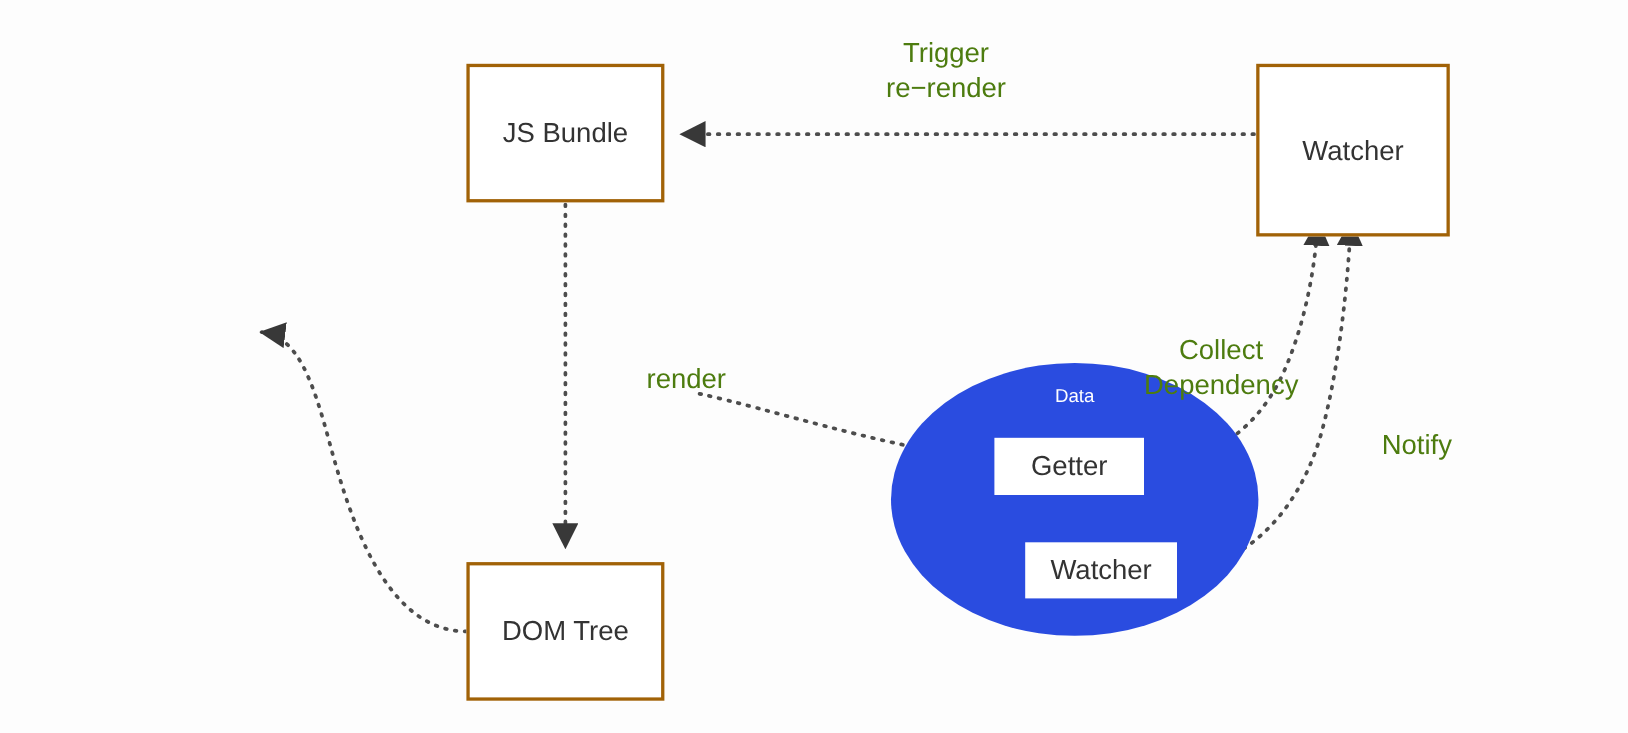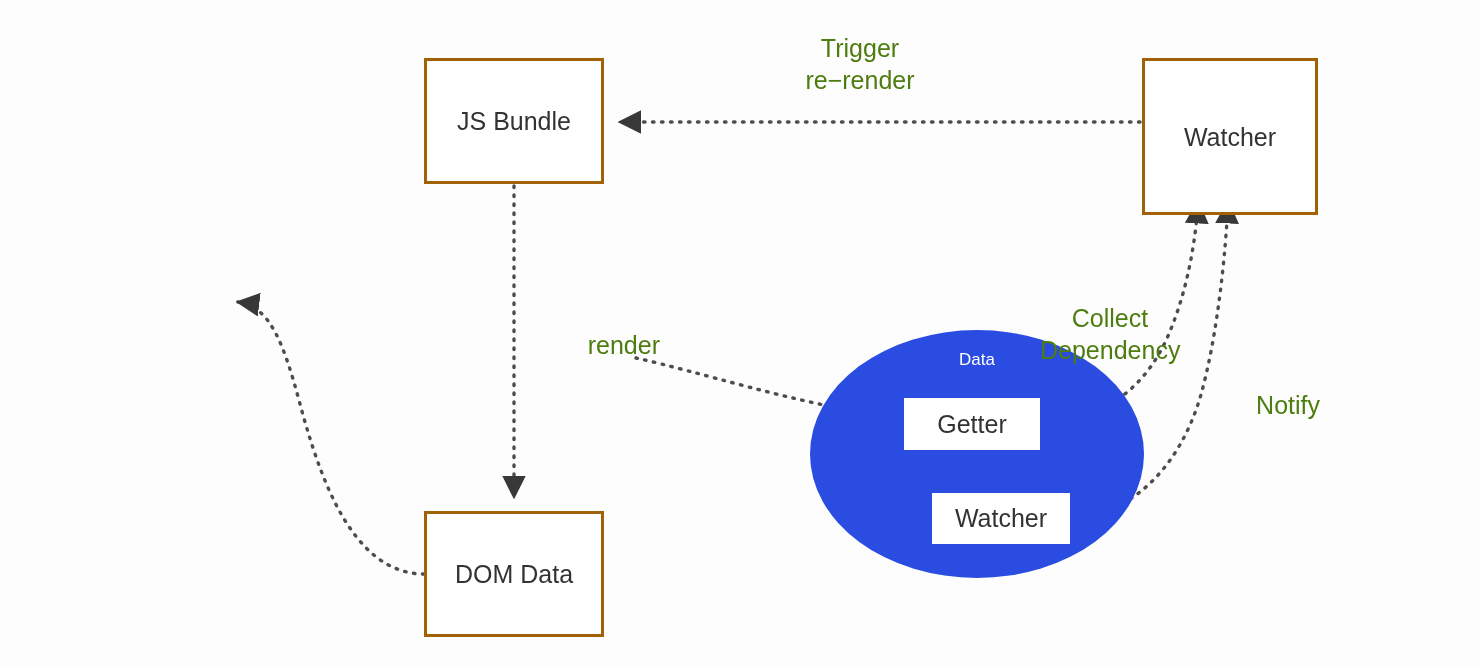--- a/index.html
+++ b/index.html
@@ -117,21 +117,21 @@
   <div class="node-box" style="left:424px; top:58px; width:180px; height:126px;">
     <span>JS Bundle</span>
   </div>
 
   <div class="node-box" style="left:1142px; top:58px; width:176px; height:157px;">
     <span>Watcher</span>
   </div>
 
 
   <div class="node-box" style="left:424px; top:511px; width:180px; height:126px;">
-    <span>DOM Data</span>
+    <span>DOM Tree</span>
   </div>
 
   <div class="data-ellipse" style="left:810px; top:330px; width:334px; height:248px;"></div>
   <div class="ellipse-label" style="left:810px; top:350px; width:334px;">Data</div>
 
   <div class="inner-box" style="left:904px; top:398px; width:136px; height:52px;">
     <span>Getter</span>
   </div>
 
   <div class="inner-box" style="left:932px; top:493px; width:138px; height:51px;">

